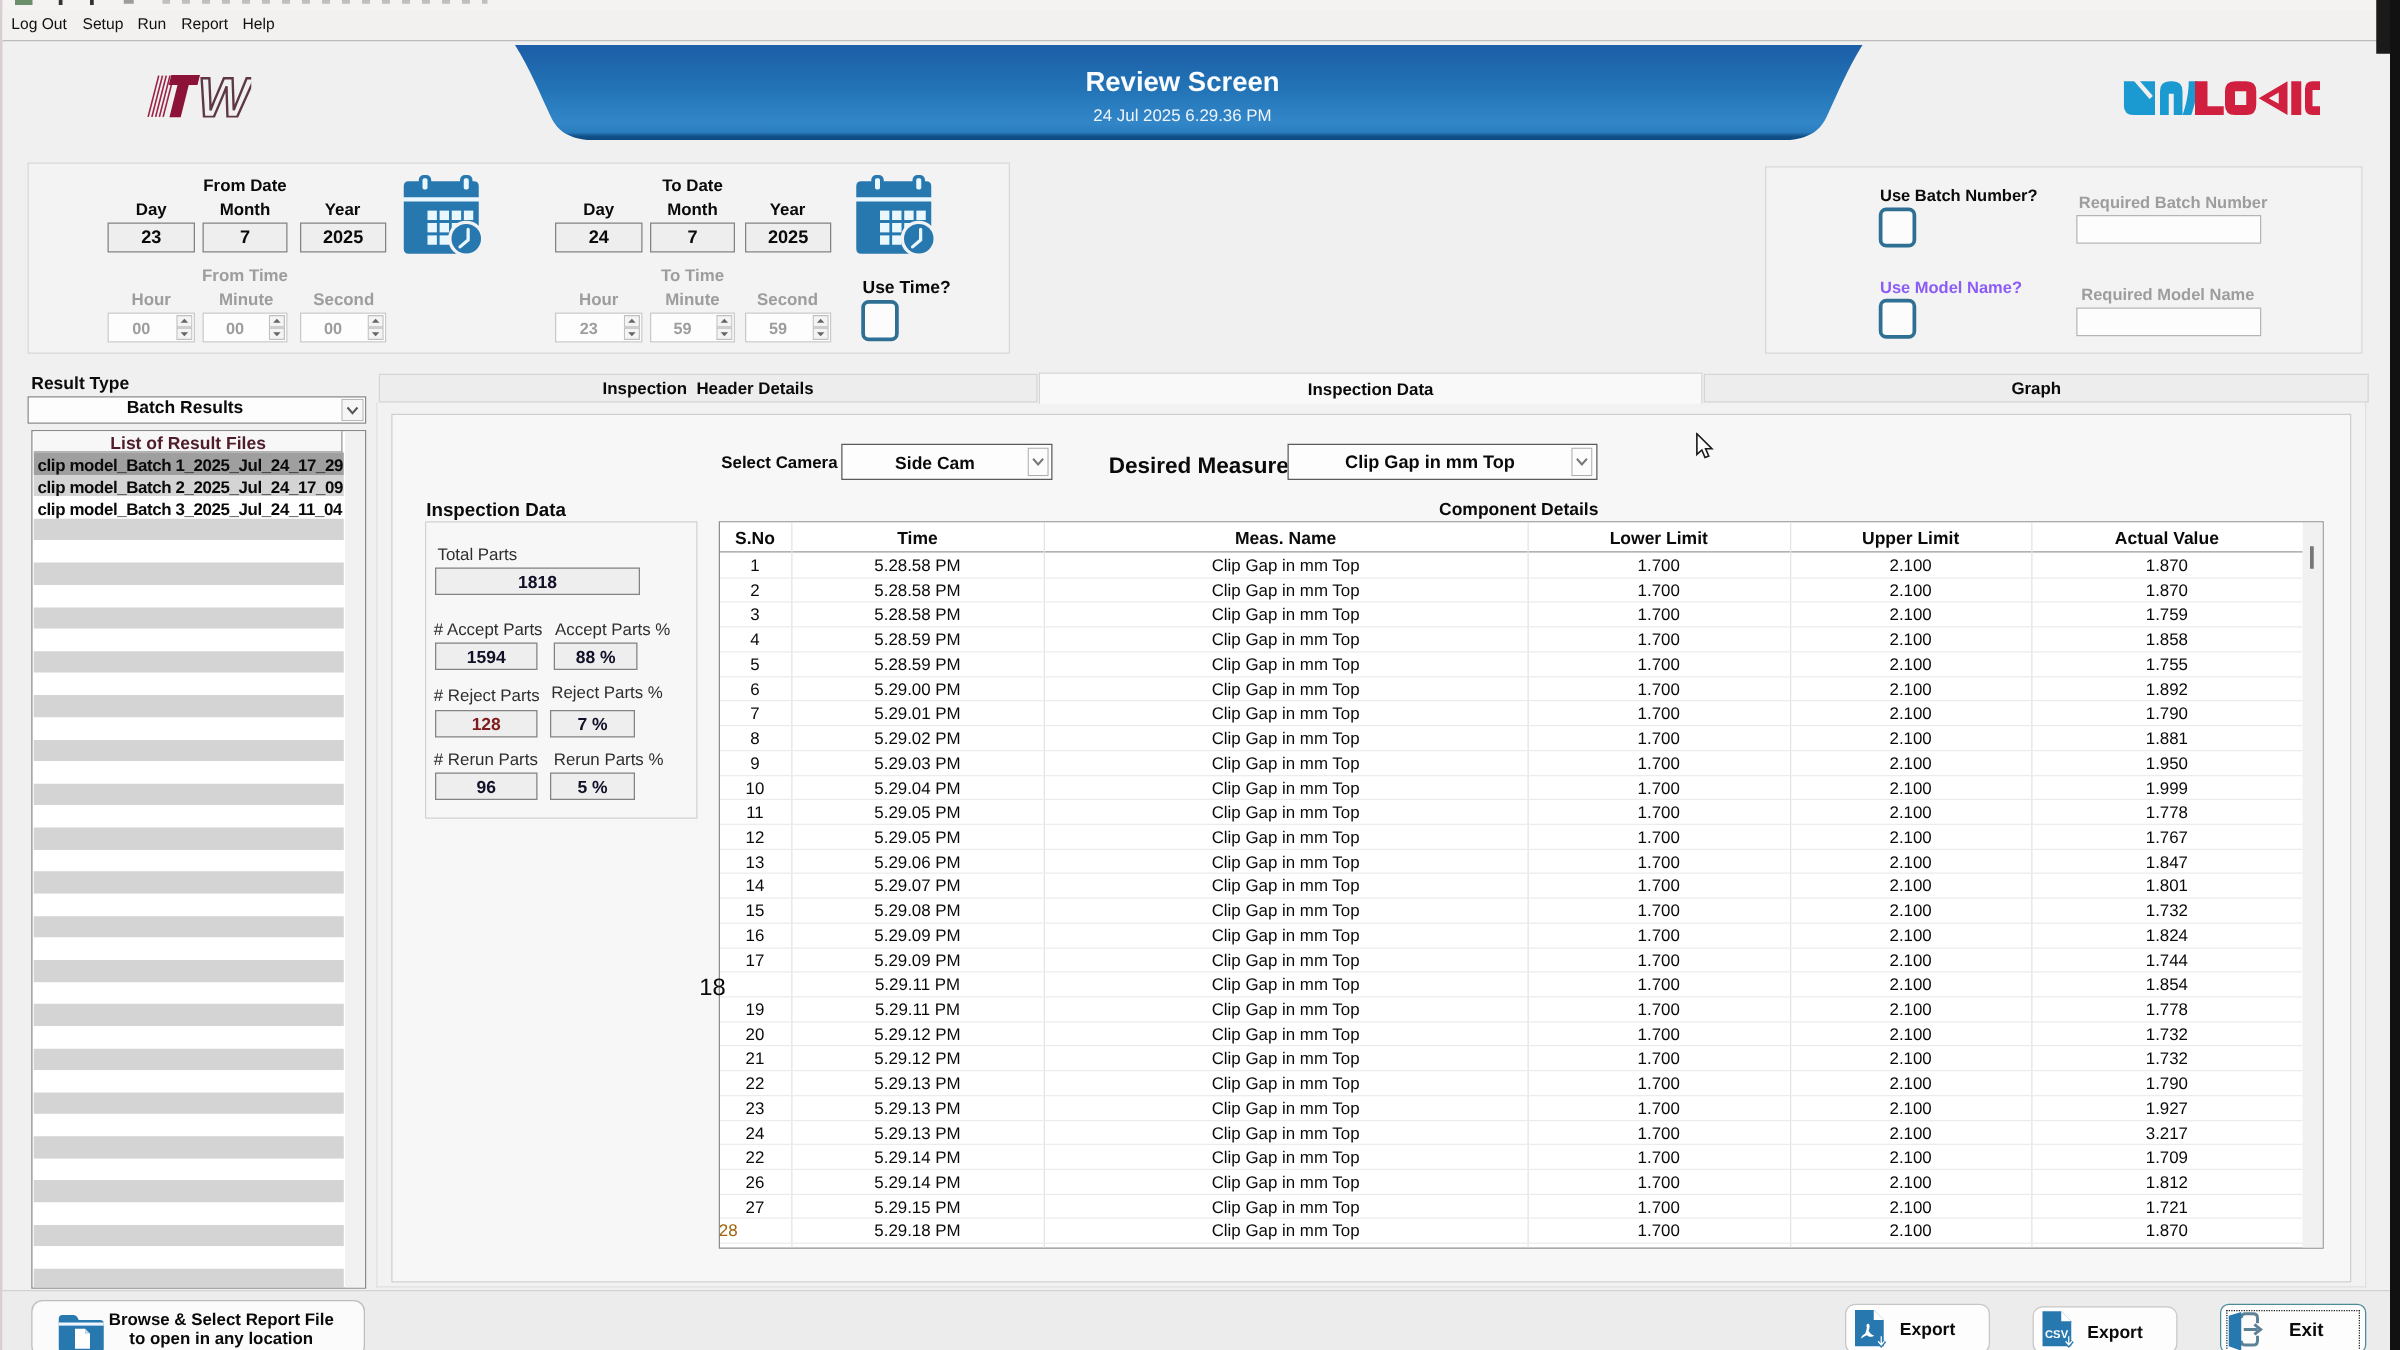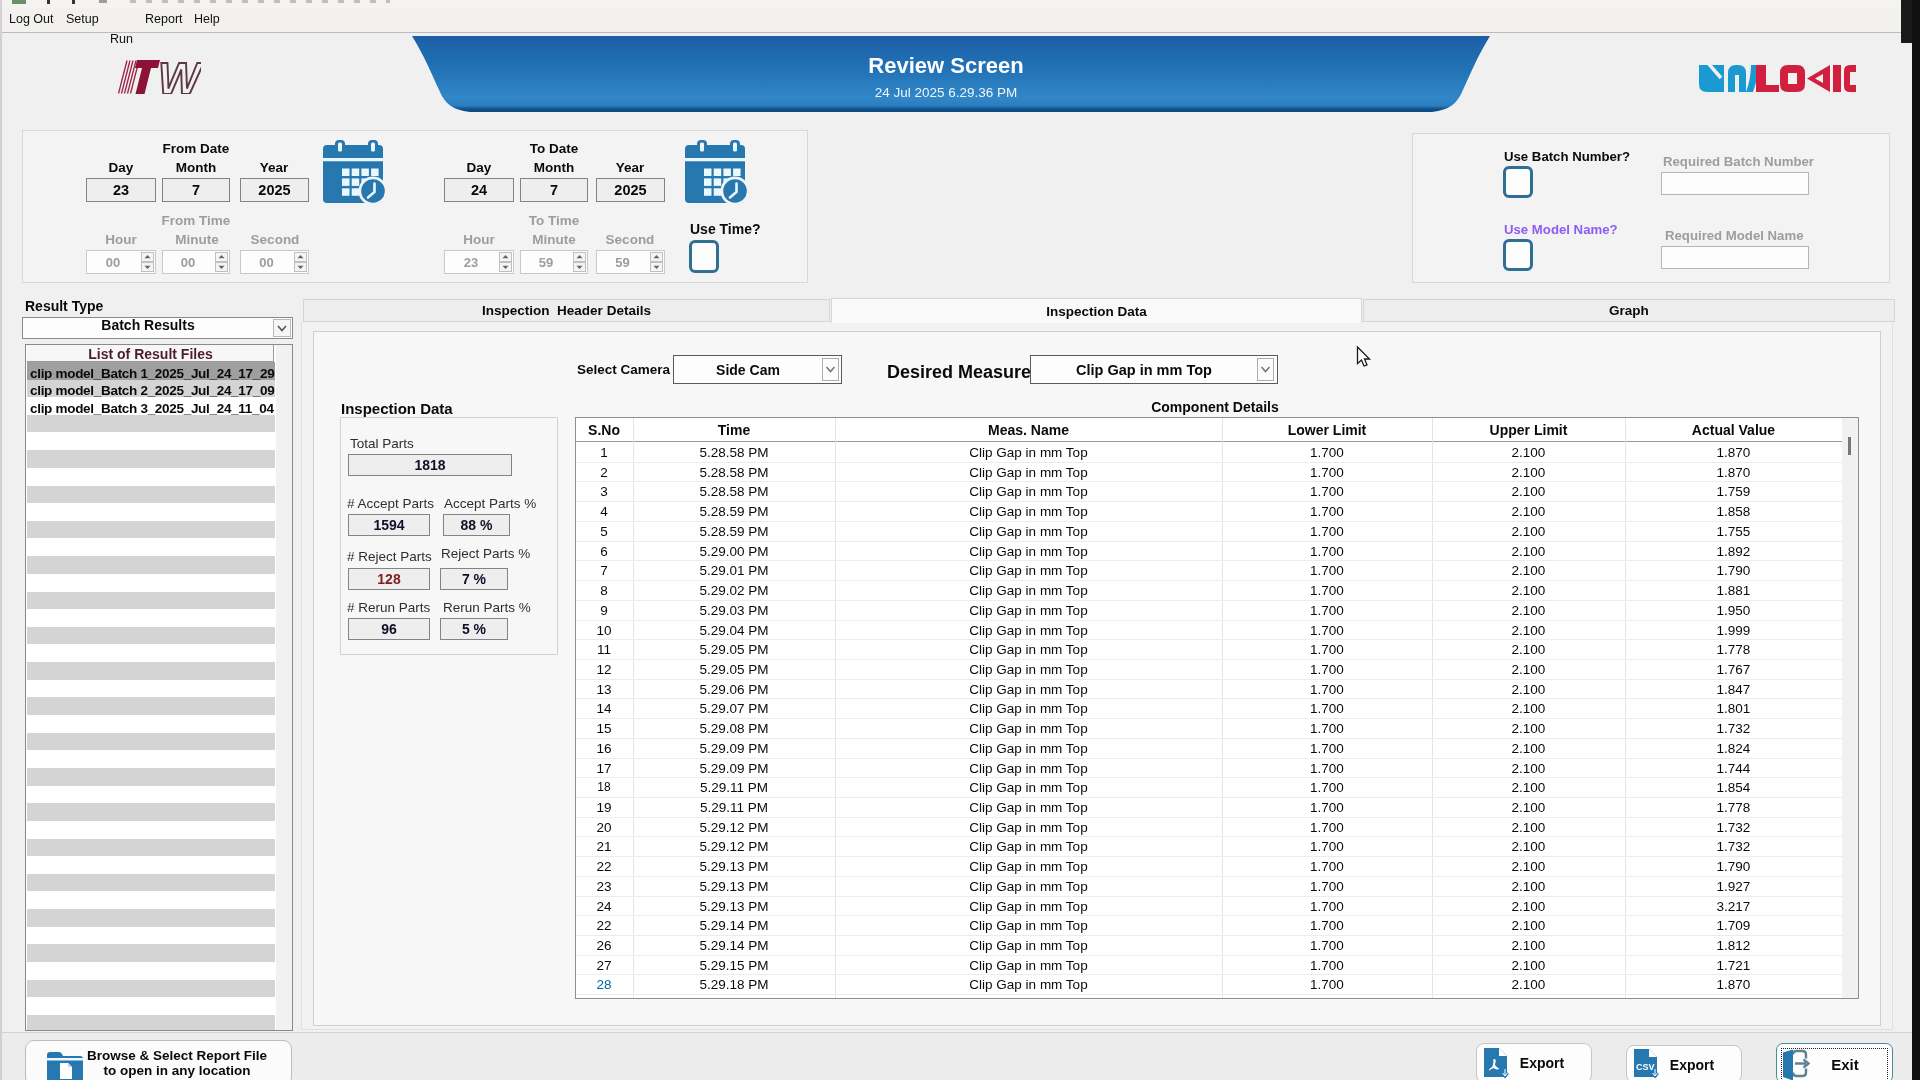--- a/index.html
+++ b/index.html
@@ -15,21 +15,21 @@
 <div class="abs" style="left:0;top:0;width:1920px;height:8px;background:#f4f3f2;"></div>
 <div class="abs" style="left:12px;top:0;width:14px;height:3.5px;background:#6a8f6a;"></div>
 <div class="abs" style="left:47px;top:0;width:2.5px;height:4px;background:#333;"></div>
 <div class="abs" style="left:72px;top:0;width:2.5px;height:4px;background:#333;"></div>
 <div class="abs" style="left:99px;top:0;width:8px;height:3px;background:#777;opacity:.7"></div>
 <div class="abs" style="left:130px;top:0;width:260px;height:3px;background:repeating-linear-gradient(90deg,#8a8a8a 0 6px,transparent 6px 16px);opacity:.5"></div>
 <div class="abs" style="left:0;top:0;width:1.5px;height:1080px;background:#a89098;opacity:.35"></div>
 <div class="abs" style="left:2px;top:8px;width:1918px;height:25px;background:#f2f1f0;border-bottom:1px solid #bcbcbc;"></div>
 <div class="abs" style="left:9px;top:12px;height:18px;font-size:12.5px;color:#111;">Log Out</div>
 <div class="abs" style="left:66px;top:12px;height:18px;font-size:12.5px;color:#111;">Setup</div>
-<div class="abs" style="left:110px;top:12px;height:18px;font-size:12.5px;color:#111;margin-top:20px;">Run</div>
+<div class="abs" style="left:110px;top:12px;height:18px;font-size:12.5px;color:#111;">Run</div>
 <div class="abs" style="left:145px;top:12px;height:18px;font-size:12.5px;color:#111;">Report</div>
 <div class="abs" style="left:194px;top:12px;height:18px;font-size:12.5px;color:#111;">Help</div>
 <svg class="abs" style="left:404px;top:33px;" width="1096" height="88" viewBox="0 0 1096 88">
 <defs>
       <linearGradient id="bg1" x1="0" y1="0" x2="0" y2="1">
 <stop offset="0" stop-color="#1c5ea7"></stop>
         <stop offset="0.45" stop-color="#2273b6"></stop>
 <stop offset="0.82" stop-color="#3287c8"></stop>
         <stop offset="0.92" stop-color="#2a7cbe"></stop>
 <stop offset="0.96" stop-color="#11518b"></stop>
@@ -409,21 +409,21 @@
 <div class="abs" style="left:1432px;top:740.8px;width:193px;text-align:center;font-size:13.5px;color:#0a0a0a;">2.100</div>
 <div class="abs" style="left:1625px;top:740.8px;width:217px;text-align:center;font-size:13.5px;color:#0a0a0a;">1.824</div>
 <div class="abs" style="left:576px;top:777.2px;width:1266px;height:1px;background:#ececec;"></div>
 <div class="abs" style="left:575px;top:760.5px;width:58px;text-align:center;font-size:13.5px;color:#0a0a0a;">17</div>
 <div class="abs" style="left:633px;top:760.5px;width:202px;text-align:center;font-size:13.5px;color:#0a0a0a;">5.29.09 PM</div>
 <div class="abs" style="left:835px;top:760.5px;width:387px;text-align:center;font-size:13.5px;color:#0a0a0a;">Clip Gap in mm Top</div>
 <div class="abs" style="left:1222px;top:760.5px;width:210px;text-align:center;font-size:13.5px;color:#0a0a0a;">1.700</div>
 <div class="abs" style="left:1432px;top:760.5px;width:193px;text-align:center;font-size:13.5px;color:#0a0a0a;">2.100</div>
 <div class="abs" style="left:1625px;top:760.5px;width:217px;text-align:center;font-size:13.5px;color:#0a0a0a;">1.744</div>
 <div class="abs" style="left:576px;top:797.0px;width:1266px;height:1px;background:#ececec;"></div>
-<div class="abs" style="left:575px;top:780.2px;width:58px;text-align:center;font-size:12px;color:#0a0a0a;">18</div>
+<div class="abs" style="left:541px;top:780.2px;width:58px;text-align:center;font-size:19px;color:#0a0a0a;">18</div>
 <div class="abs" style="left:633px;top:780.2px;width:202px;text-align:center;font-size:13.5px;color:#0a0a0a;">5.29.11 PM</div>
 <div class="abs" style="left:835px;top:780.2px;width:387px;text-align:center;font-size:13.5px;color:#0a0a0a;">Clip Gap in mm Top</div>
 <div class="abs" style="left:1222px;top:780.2px;width:210px;text-align:center;font-size:13.5px;color:#0a0a0a;">1.700</div>
 <div class="abs" style="left:1432px;top:780.2px;width:193px;text-align:center;font-size:13.5px;color:#0a0a0a;">2.100</div>
 <div class="abs" style="left:1625px;top:780.2px;width:217px;text-align:center;font-size:13.5px;color:#0a0a0a;">1.854</div>
 <div class="abs" style="left:576px;top:816.7px;width:1266px;height:1px;background:#ececec;"></div>
 <div class="abs" style="left:575px;top:800.0px;width:58px;text-align:center;font-size:13.5px;color:#0a0a0a;">19</div>
 <div class="abs" style="left:633px;top:800.0px;width:202px;text-align:center;font-size:13.5px;color:#0a0a0a;">5.29.11 PM</div>
 <div class="abs" style="left:835px;top:800.0px;width:387px;text-align:center;font-size:13.5px;color:#0a0a0a;">Clip Gap in mm Top</div>
 <div class="abs" style="left:1222px;top:800.0px;width:210px;text-align:center;font-size:13.5px;color:#0a0a0a;">1.700</div>
@@ -479,21 +479,21 @@
 <div class="abs" style="left:1432px;top:938.0px;width:193px;text-align:center;font-size:13.5px;color:#0a0a0a;">2.100</div>
 <div class="abs" style="left:1625px;top:938.0px;width:217px;text-align:center;font-size:13.5px;color:#0a0a0a;">1.812</div>
 <div class="abs" style="left:576px;top:974.4px;width:1266px;height:1px;background:#ececec;"></div>
 <div class="abs" style="left:575px;top:957.7px;width:58px;text-align:center;font-size:13.5px;color:#0a0a0a;">27</div>
 <div class="abs" style="left:633px;top:957.7px;width:202px;text-align:center;font-size:13.5px;color:#0a0a0a;">5.29.15 PM</div>
 <div class="abs" style="left:835px;top:957.7px;width:387px;text-align:center;font-size:13.5px;color:#0a0a0a;">Clip Gap in mm Top</div>
 <div class="abs" style="left:1222px;top:957.7px;width:210px;text-align:center;font-size:13.5px;color:#0a0a0a;">1.700</div>
 <div class="abs" style="left:1432px;top:957.7px;width:193px;text-align:center;font-size:13.5px;color:#0a0a0a;">2.100</div>
 <div class="abs" style="left:1625px;top:957.7px;width:217px;text-align:center;font-size:13.5px;color:#0a0a0a;">1.721</div>
 <div class="abs" style="left:576px;top:994.2px;width:1266px;height:1px;background:#ececec;"></div>
-<div class="abs" style="left:575px;top:977.4px;width:58px;text-align:center;font-size:13.5px;color:#0369a1;">28</div>
+<div class="abs" style="left:575px;top:977.4px;width:58px;text-align:left;font-size:13.5px;color:#a16207;">28</div>
 <div class="abs" style="left:633px;top:977.4px;width:202px;text-align:center;font-size:13.5px;color:#0a0a0a;">5.29.18 PM</div>
 <div class="abs" style="left:835px;top:977.4px;width:387px;text-align:center;font-size:13.5px;color:#0a0a0a;">Clip Gap in mm Top</div>
 <div class="abs" style="left:1222px;top:977.4px;width:210px;text-align:center;font-size:13.5px;color:#0a0a0a;">1.700</div>
 <div class="abs" style="left:1432px;top:977.4px;width:193px;text-align:center;font-size:13.5px;color:#0a0a0a;">2.100</div>
 <div class="abs" style="left:1625px;top:977.4px;width:217px;text-align:center;font-size:13.5px;color:#0a0a0a;">1.870</div>
 <div class="abs" style="left:2px;top:1032px;width:1918px;height:48px;background:#ececec;border-top:1px solid #d2d2d2;"></div>
 <div class="abs" style="left:25px;top:1040px;width:267px;height:46px;background:#fbfbfb;border:1px solid #bdbdbd;border-radius:9px;"></div>
 <svg class="abs" style="left:46px;top:1051px;" width="38" height="32" viewBox="0 0 38 32">
 <path d="M 1,4 Q 1,1 4,1 L 13,1 Q 15,1 16,3 L 17,5 L 34,5 Q 37,5 37,8 L 37,28 Q 37,31 34,31 L 4,31 Q 1,31 1,28 Z" fill="#2878b0"></path>
 <rect x="1" y="7" width="36" height="2.5" fill="#eef5fb"></rect>

